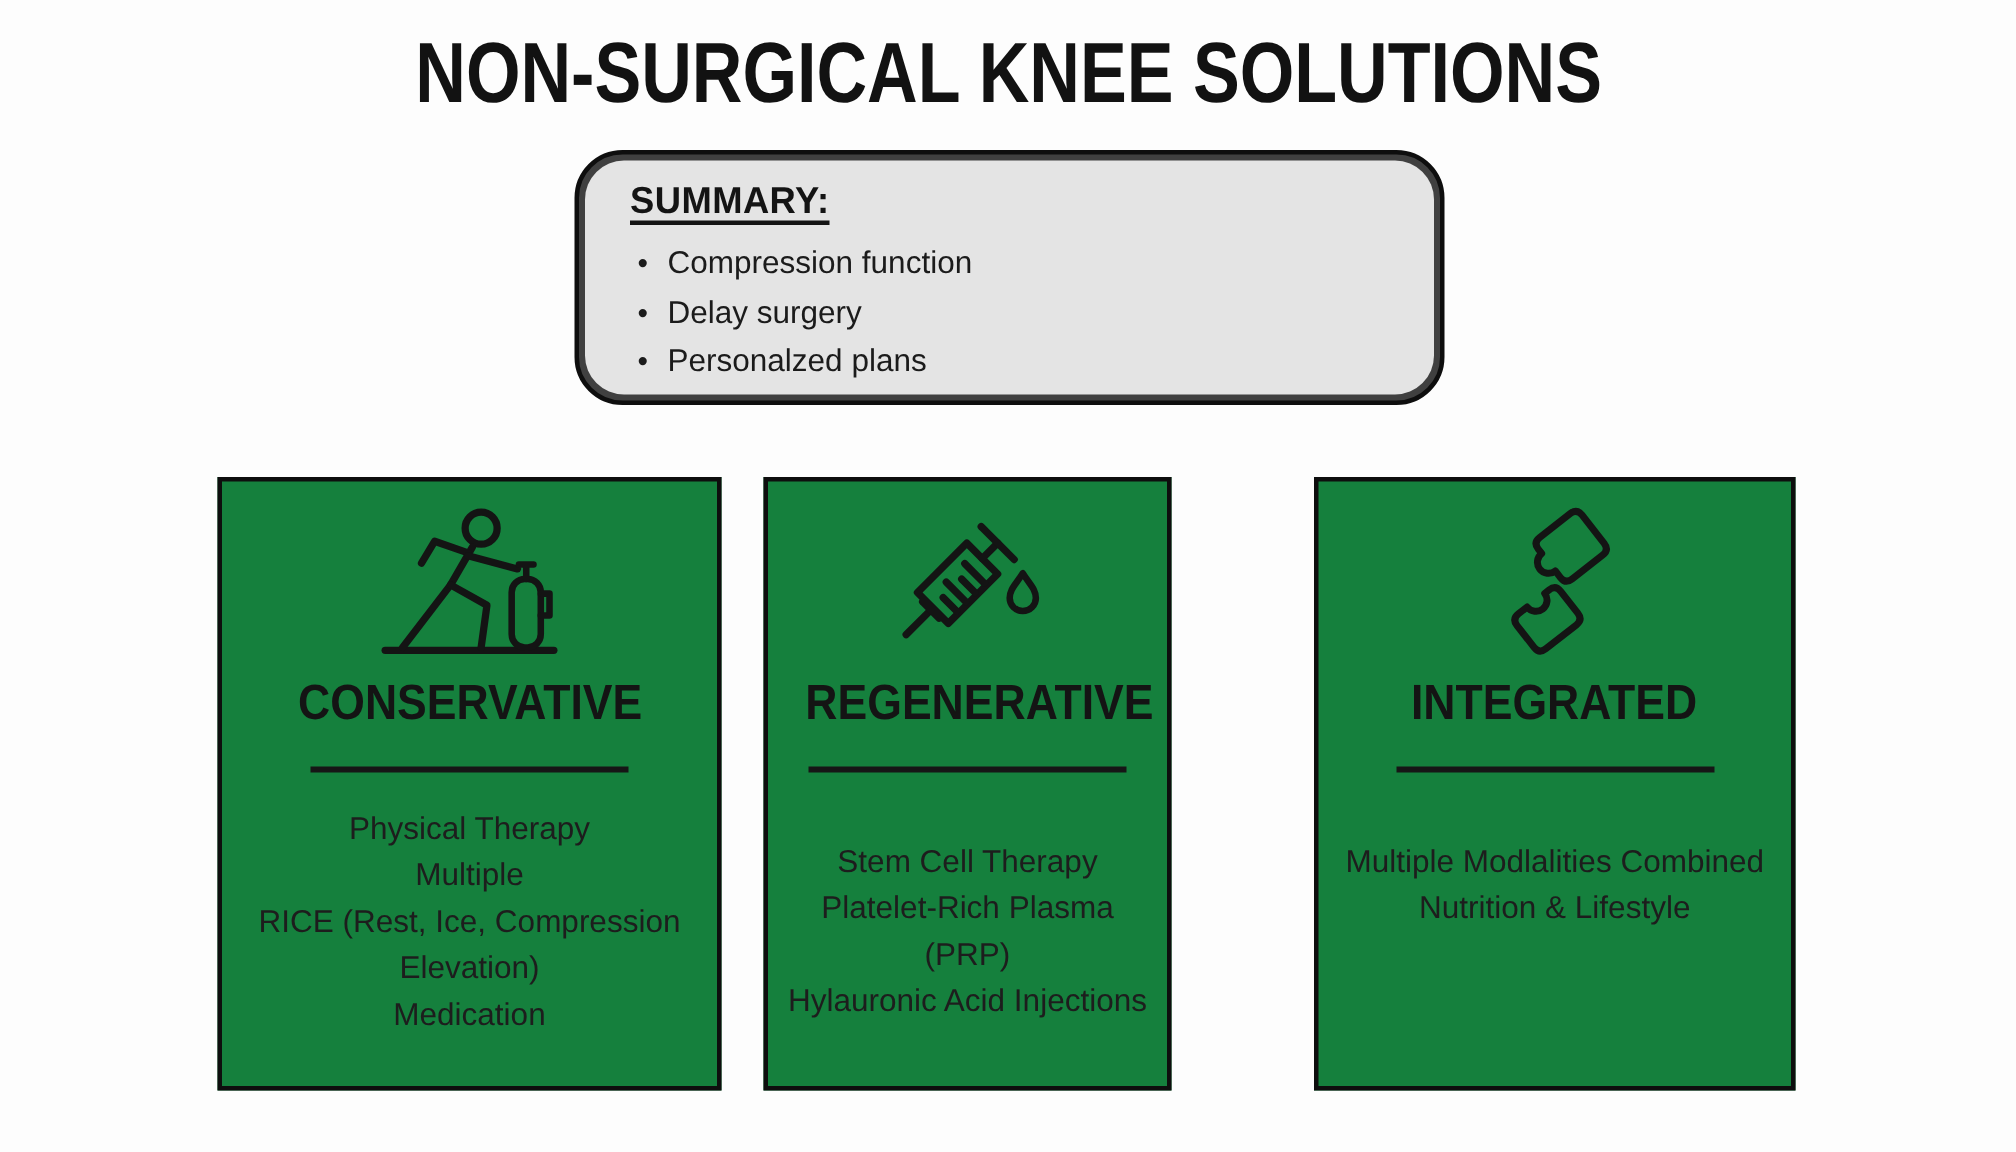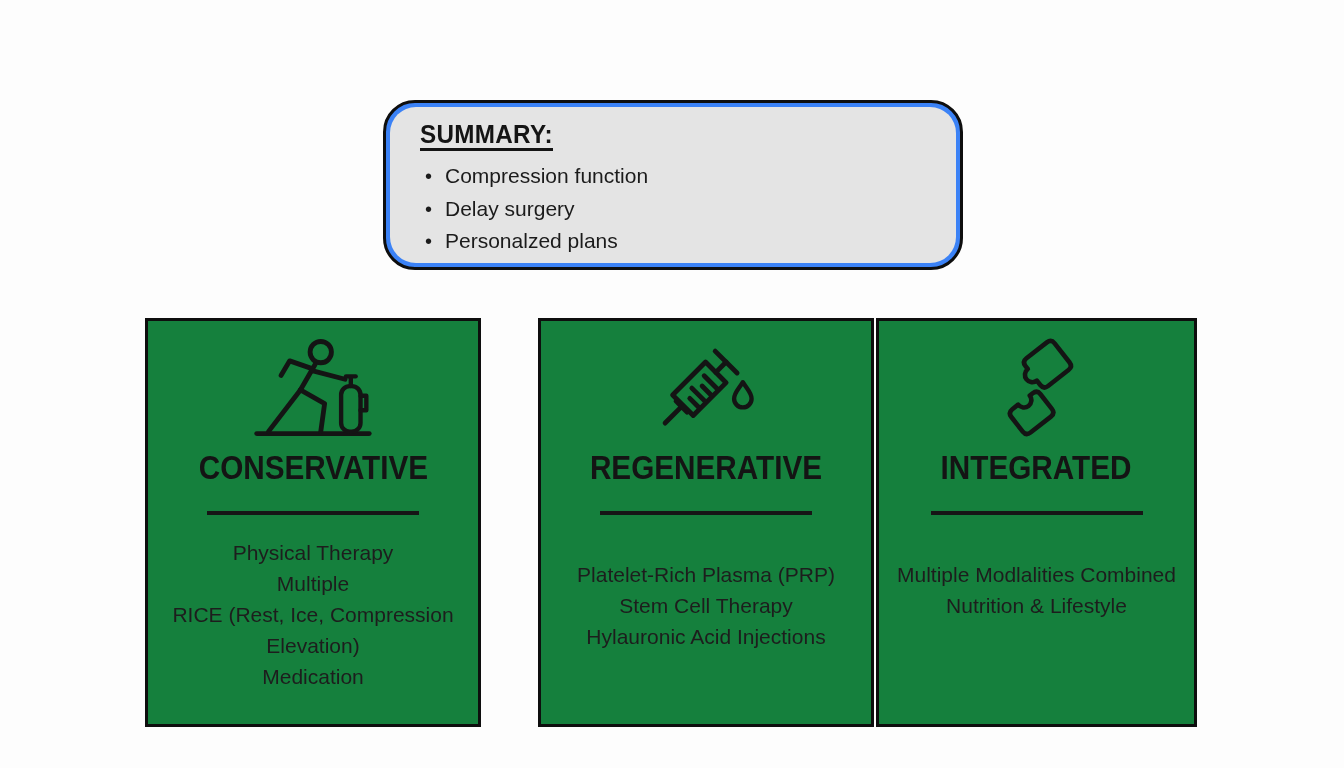--- a/index.html
+++ b/index.html
@@ -21,21 +21,21 @@
   .title span {
     display:inline-block; white-space:nowrap;
     font-size:57px; font-weight:700; color:#121212;
     transform:scaleX(0.82);
     letter-spacing:0px;
   }
 
   
   .summary-box {
     position:absolute; left:383px; top:100px; width:580px; height:170px;
-    background:#3b82f6;
+    background:#404040;
     border:3px solid #0e0e0e; border-radius:32px;
   }
   .summary-inner {
     position:absolute; inset:4px;
     background:#e4e4e4; border-radius:26px;
     padding:13px 20px 0 30px;
   }
   .summary-heading {
     display:inline-block;
     font-size:25px; font-weight:700; color:#141414;
@@ -52,21 +52,21 @@
   }
   .bullet-dot { font-size:20px; }
 
   
   .card {
     position:absolute; top:318px; height:409px;
     background:#15803d; border:3px solid #0e0e0e;
     text-align:center; padding:0 12px;
   }
   .card--1 { left:145px; width:336px; }
-  .card--2 { left:538px; width:336px; }
+  .card--2 { left:509px; width:272px; }
   .card--3 { left:876px; width:321px; }
 
   .icon-wrap {
     height:106px; margin-top:14px;
     display:flex; align-items:center; justify-content:center;
   }
   .icon-wrap svg { overflow:visible; }
   .icon-stroke {
     fill:none; stroke:#141414; stroke-width:5;
     stroke-linecap:round; stroke-linejoin:round;
@@ -80,20 +80,23 @@
 
   .items { margin-top:22px; font-size:21px; line-height:31px; color:#1d1d1d; }
   .card--2 .items, .card--3 .items { margin-top:44px; }
   .items .line { }
 </style>
 </head>
 <body>
 
 <div class="canvas">
 
+  <h1 class="title">
+    <span>NON-SURGICAL KNEE SOLUTIONS</span>
+  </h1>
 
   <div class="summary-box">
     <div class="summary-inner">
       <div class="summary-heading">SUMMARY:</div>
       <ul class="summary-list">
         <li>
           <span class="bullet-dot">•</span>
           <span>Compression function</span>
         </li>
         <li>
@@ -155,22 +158,22 @@
           <path d="M97 34 V66"></path>
         </g>
         <path class="icon-stroke icon-stroke-thin" d="M104 46 c-5 8 -9 11 -9 17 a9 9 0 0 0 18 0 c0 -6 -4 -9 -9 -17 z"></path>
       </svg>
     </div>
     <h2>
       <span>REGENERATIVE</span>
     </h2>
     <div class="divider"></div>
     <div class="items">
+      <div class="line">Stem Cell Therapy</div>
       <div class="line">Platelet-Rich Plasma (PRP)</div>
-      <div class="line">Stem Cell Therapy</div>
       <div class="line">Hylauronic Acid Injections</div>
     </div>
   </section>
 
   <section class="card card--3">
     <div class="icon-wrap">
       <svg width="122" height="100" viewBox="0 0 132 104" aria-hidden="true">
         <g class="icon-stroke" transform="translate(2 -2) rotate(-38 66 52)">
           <path d="M74 20 H102 Q108 20 108 26 V52 Q108 58 102 58 H74 Q68 58 68 52 V46 A8 8 0 1 1 68 30 V26 Q68 20 74 20 Z"></path>
           <path d="M28 54 H36 A8 8 0 1 0 52 54 H56 Q62 54 62 60 V80 Q62 86 56 86 H28 Q22 86 22 80 V60 Q22 54 28 54 Z"></path>

